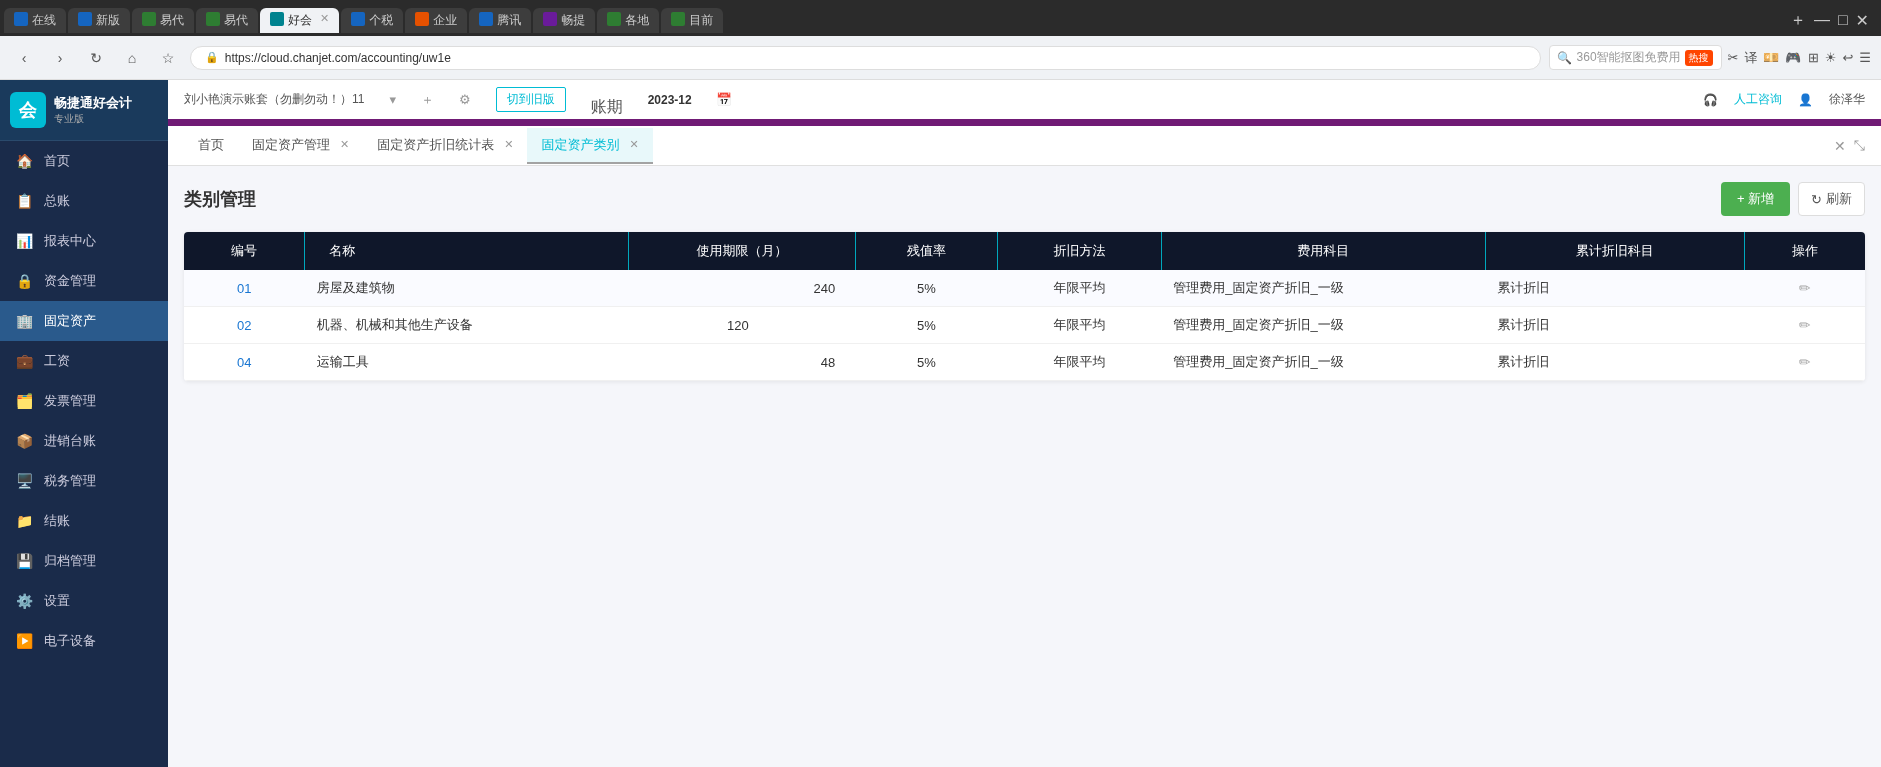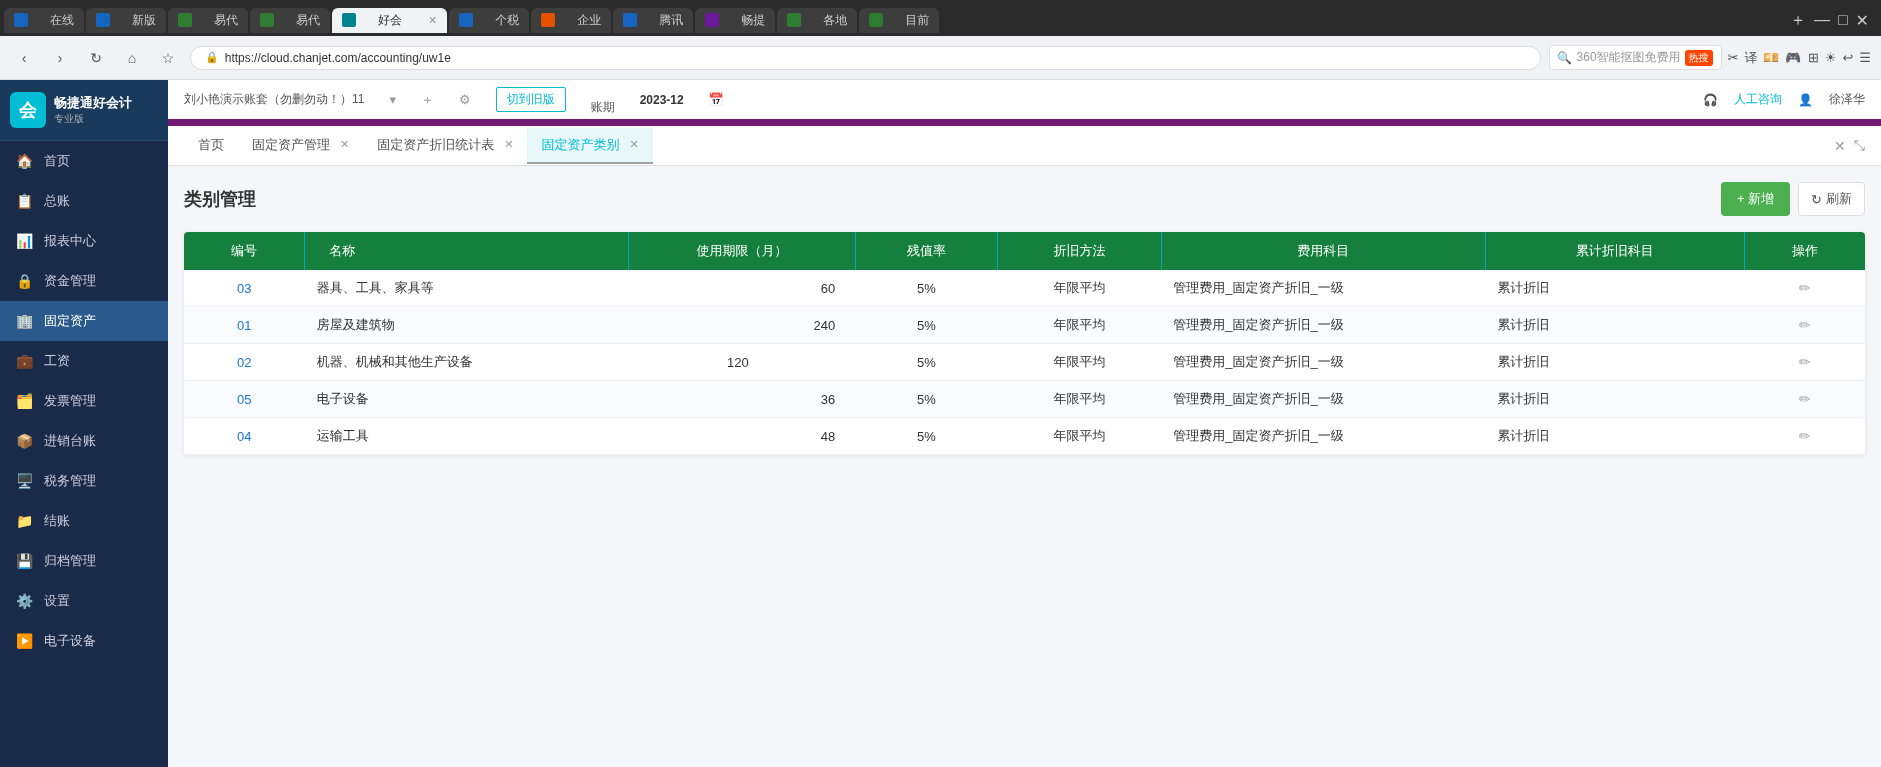--- a/index.html
+++ b/index.html
@@ -1,21 +1,21 @@
 <!DOCTYPE html>
 <html><head>
   <meta charset="utf-8">
   <style>
     * { box-sizing: border-box; margin: 0; padding: 0; }
     body { font-family: "Microsoft YaHei", Arial, sans-serif; font-size: 13px; background: #f0f2f5; overflow: hidden; }
 
     
     .browser-chrome { background: #3c3c3c; width: 100%; }
     .tab-bar { display: flex; align-items: center; background: #2b2b2b; padding: 4px 4px 0 4px; height: 36px; gap: 2px; }
-    .browser-tab { display: flex; align-items: center; padding: 4px 10px; border-radius: 6px 6px 0 0; font-size: 12px; color: #ccc; background: #3d3d3d; max-width: 140px; gap: 22px; cursor: pointer; position: relative; white-space: nowrap; overflow: hidden; }
+    .browser-tab { display: flex; align-items: flex-start; padding: 4px 10px; border-radius: 6px 6px 0 0; font-size: 12px; color: #ccc; background: #3d3d3d; max-width: 140px; gap: 4px; cursor: pointer; position: relative; white-space: nowrap; overflow: hidden; }
     .browser-tab.active { background: #f0f2f5; color: #333; }
     .browser-tab .tab-close { margin-left: 4px; color: #999; font-size: 11px; }
     .browser-tab .tab-icon { width: 14px; height: 14px; border-radius: 2px; display: inline-block; }
     .tab-icon-blue { background: #1565c0; }
     .tab-icon-green { background: #2e7d32; }
     .tab-icon-teal { background: #00838f; }
     .tab-icon-orange { background: #e65100; }
     .tab-icon-purple { background: #6a1b9a; }
     .tab-actions { display: flex; align-items: center; margin-left: auto; gap: 8px; color: #ccc; font-size: 16px; padding-right: 8px; }
 
@@ -58,21 +58,21 @@
     
     .content-area { flex: 1; padding: 16px; overflow: auto; }
     .page-header { display: flex; align-items: center; justify-content: space-between; margin-bottom: 16px; }
     .page-title { font-size: 18px; font-weight: bold; color: #333; }
     .header-actions { display: flex; gap: 8px; }
     .btn-add { background: #4caf50; color: white; border: none; padding: 7px 16px; border-radius: 4px; cursor: pointer; font-size: 13px; display: flex; align-items: center; gap: 4px; }
     .btn-refresh { background: white; color: #555; border: 1px solid #ddd; padding: 7px 12px; border-radius: 4px; cursor: pointer; font-size: 13px; display: flex; align-items: center; gap: 4px; }
 
     
     .data-table { width: 100%; border-collapse: collapse; background: white; border-radius: 4px; overflow: hidden; box-shadow: 0 1px 4px rgba(0,0,0,0.08); }
-    .data-table th { background: #15803d; color: white; padding: 10px 24px; text-align: center; font-weight: normal; font-size: 13px; border-right: 1px solid #00a8bd; }
+    .data-table th { background: #0f172a; color: white; padding: 10px 24px; text-align: center; font-weight: normal; font-size: 13px; border-right: 1px solid #00a8bd; }
     .data-table th:last-child { border-right: none; }
     .data-table td { padding: 9px 12px; border-bottom: 1px solid #f0f0f0; font-size: 13px; color: #333; text-align: center; }
     .data-table td.code { color: #1976d2; text-align: center; }
     .data-table td.name { text-align: left; }
     .edit-icon { color: #aaa; cursor: pointer; font-size: 14px; }
   </style>
 </head>
 <body>
 
 <div class="browser-chrome">
@@ -224,21 +224,21 @@
   </div>
 
   <div class="main-content">
 
     <div class="top-bar">
       <span class="company-name">刘小艳演示账套（勿删勿动！）11</span>
       <span style="cursor:pointer;color:#999;">▾</span>
       <span style="cursor:pointer;color:#999;">＋</span>
       <span style="cursor:pointer;color:#999;">⚙</span>
       <button style="border:1px solid #00bcd4;background:white;color:#00bcd4;padding:3px 10px;border-radius:2px;cursor:pointer;font-size:12px;">切到旧版</button>
-      <span style="color:#555;font-size:12px;margin-top:16px;">账期</span>
+      <span style="color:#555;font-size:16px;margin-top:16px;">账期</span>
       <span style="color:#333;font-size:12px;font-weight:bold;">2023-12</span>
       <span style="cursor:pointer;color:#00bcd4;">📅</span>
       <div class="top-bar-right">
         <span>🎧</span>
         <span style="cursor:pointer;color:#00bcd4;">人工咨询</span>
         <span>👤</span>
         <span style="cursor:pointer;">徐泽华</span>
       </div>
     </div>
 
@@ -283,32 +283,20 @@
             <th style="text-align:left;min-width:200px;">名称</th>
             <th>使用期限（月）</th>
             <th>残值率</th>
             <th>折旧方法</th>
             <th style="min-width:200px;">费用科目</th>
             <th style="min-width:160px;">累计折旧科目</th>
             <th>操作</th>
           </tr>
         </thead>
         <tbody id="table-body">
-        <tr style="background: white;">
-      <td class="code">03</td>
-      <td class="name">器具、工具、家具等</td>
-      <td style="text-align:right;padding-right:20px;">60</td>
-      <td>5%</td>
-      <td>年限平均</td>
-      <td style="text-align:left;">管理费用_固定资产折旧_一级</td>
-      <td style="text-align:left;">累计折旧</td>
-      <td>
-        <span class="edit-icon" title="编辑">✏</span>
-      </td>
-    </tr>
             <tr style="background: rgb(250, 251, 255);">
       <td class="code">01</td>
       <td class="name">房屋及建筑物</td>
       <td style="text-align:right;padding-right:20px;">240</td>
       <td>5%</td>
       <td>年限平均</td>
       <td style="text-align:left;">管理费用_固定资产折旧_一级</td>
       <td style="text-align:left;">累计折旧</td>
       <td>
         <span class="edit-icon" title="编辑">✏</span>
@@ -319,32 +307,20 @@
       <td class="name">机器、机械和其他生产设备</td>
       <td style="padding-right:20px;">120</td>
       <td>5%</td>
       <td>年限平均</td>
       <td style="text-align:left;">管理费用_固定资产折旧_一级</td>
       <td style="text-align:left;">累计折旧</td>
       <td>
         <span class="edit-icon" title="编辑">✏</span>
       </td>
     </tr>
-            <tr style="background: rgb(250, 251, 255);">
-      <td class="code">05</td>
-      <td class="name">电子设备</td>
-      <td style="text-align:right;padding-right:20px;">36</td>
-      <td>5%</td>
-      <td>年限平均</td>
-      <td style="text-align:left;">管理费用_固定资产折旧_一级</td>
-      <td style="text-align:left;">累计折旧</td>
-      <td>
-        <span class="edit-icon" title="编辑">✏</span>
-      </td>
-    </tr>
             <tr style="background: white;">
       <td class="code">04</td>
       <td class="name">运输工具</td>
       <td style="text-align:right;padding-right:20px;">48</td>
       <td>5%</td>
       <td>年限平均</td>
       <td style="text-align:left;">管理费用_固定资产折旧_一级</td>
       <td style="text-align:left;">累计折旧</td>
       <td>
         <span class="edit-icon" title="编辑">✏</span>

